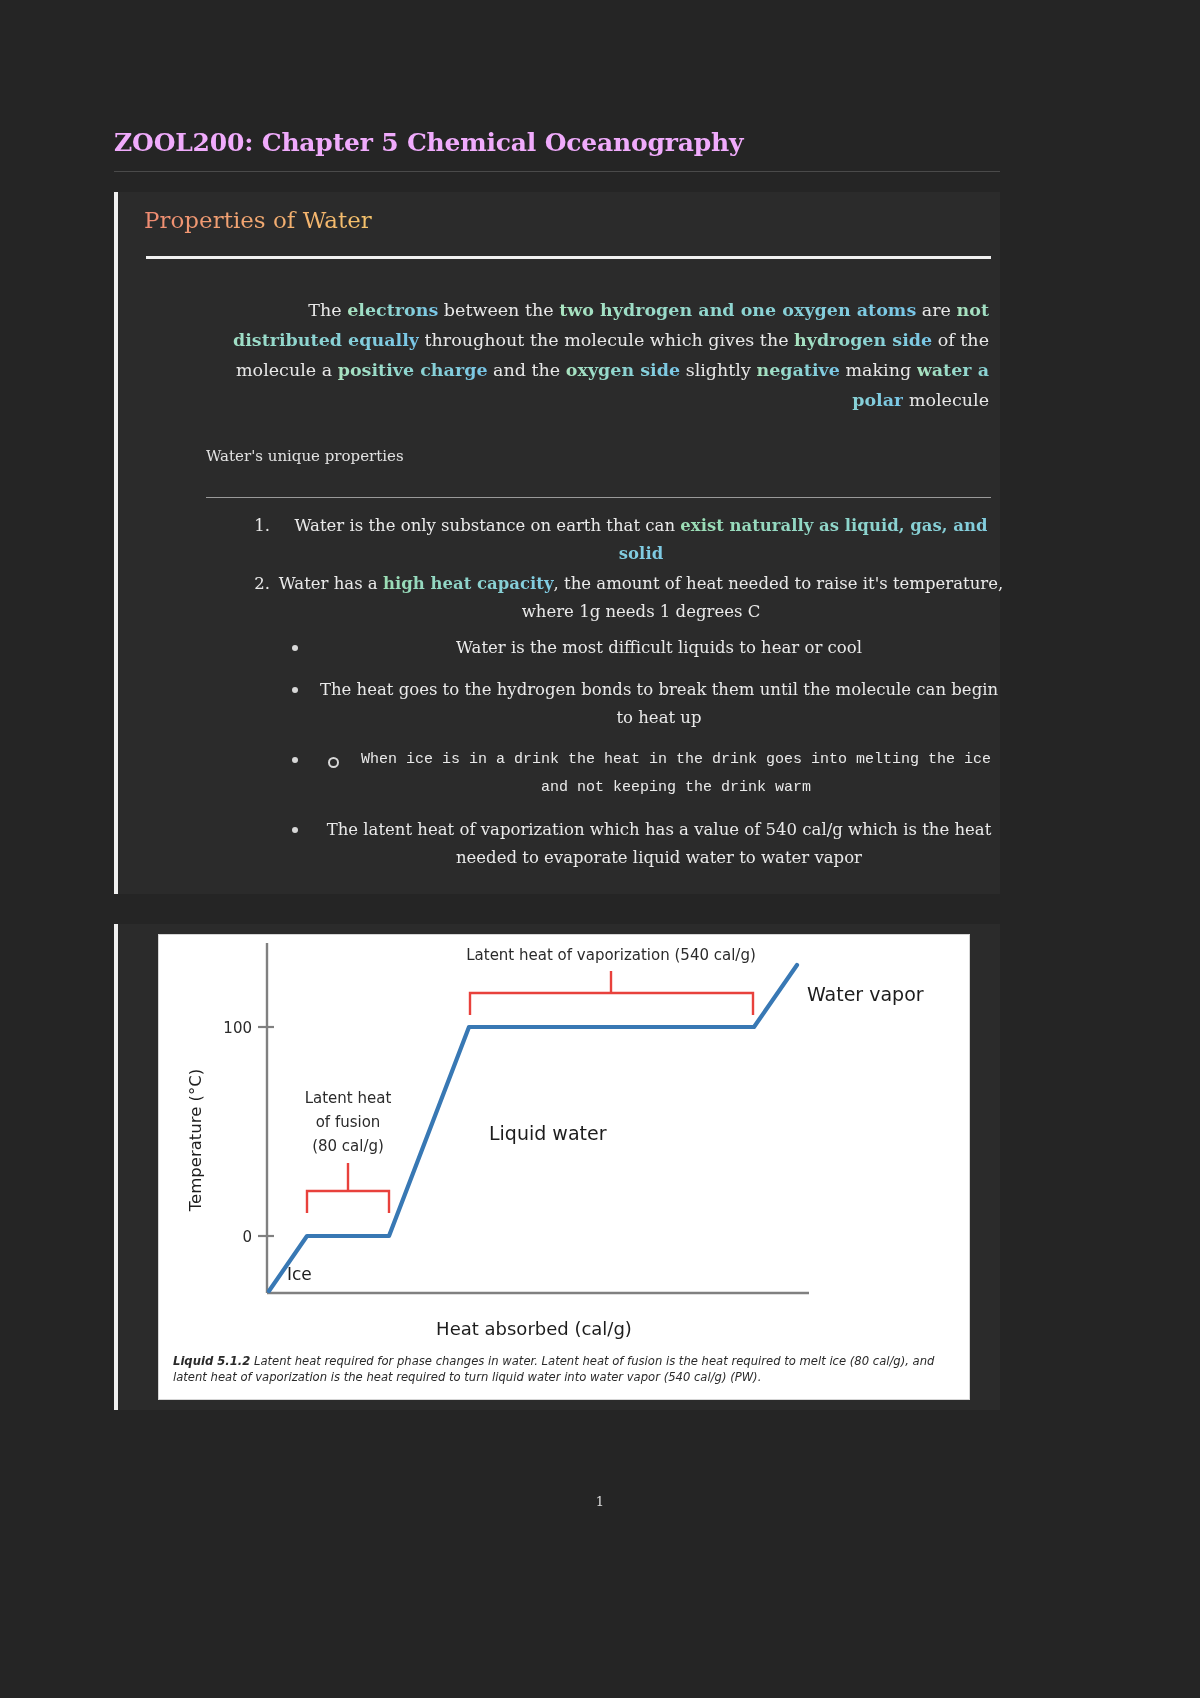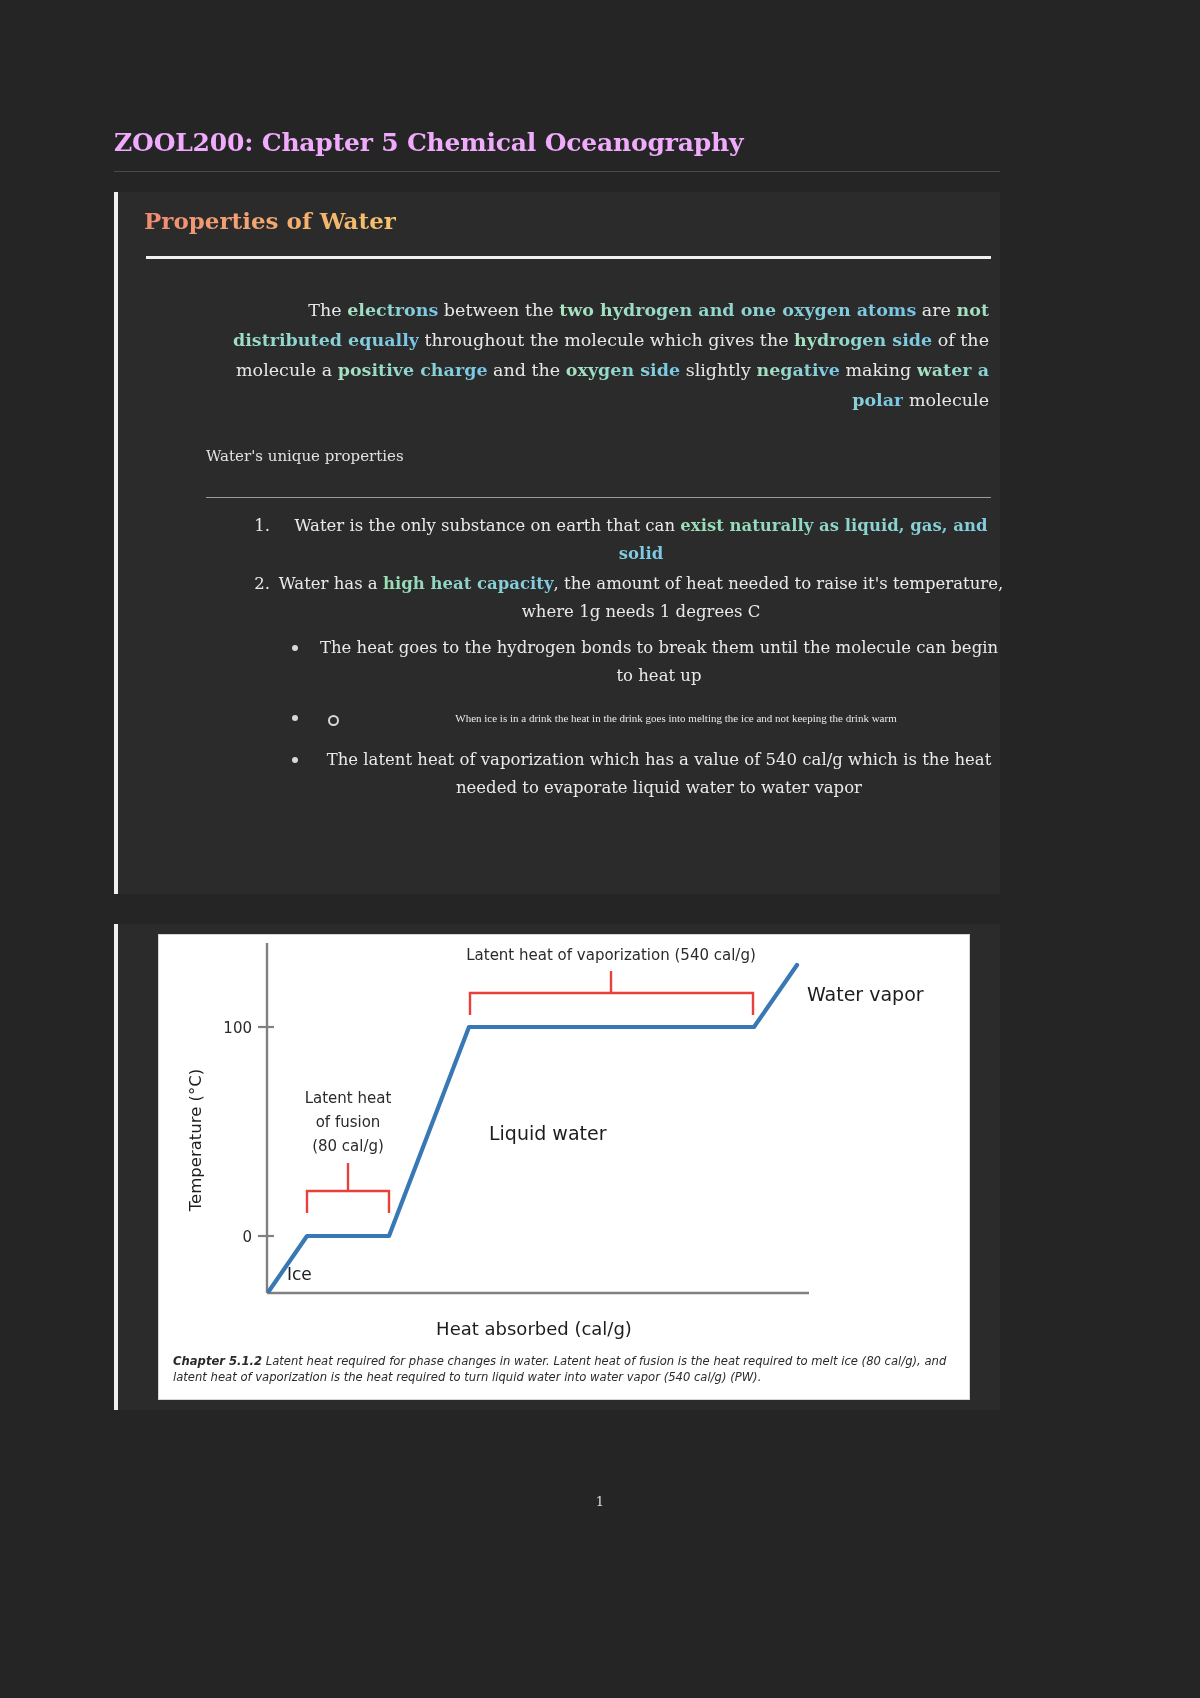--- a/index.html
+++ b/index.html
@@ -37,21 +37,21 @@
     position: absolute;
     background: #2b2b2b;
     border-left: 4px solid #f0f0f0;
   }
   #card-properties { left: 114px; top: 192px; width: 886px; height: 702px; }
 
   .card-heading {
     position: absolute;
     left: 26px; top: 15px;
     font-family: "DejaVu Serif", serif;
-    font-weight: bold;
+    font-weight: normal;
     font-size: 23px;
     background: linear-gradient(95deg, #ef8a72 0%, #f2a372 40%, #f6c46b 100%);
     -webkit-background-clip: text;
     background-clip: text;
     color: transparent;
     -webkit-text-fill-color: transparent;
   }
   .card-heading-rule {
     position: absolute;
     left: 28px; top: 64px;
@@ -144,22 +144,22 @@
     content: "";
     position: absolute;
     left: -22px; top: 11px;
     width: 6px; height: 6px;
     border-radius: 50%;
     background: #d8d8d8;
   }
   ul.b2 { margin: 8px 0 0 0; padding: 0 0 0 34px; list-style: none; }
   ul.b2 > li {
     position: relative;
-    font-family: Liberation Serif, serif;
-    font-size: 11px;
+    font-family: Liberation Mono, monospace;
+    font-size: 15px;
     line-height: 28px;
     color: #eaeaea;
   }
   ul.b2 > li::before {
     content: "";
     position: absolute;
     left: -20px; top: 11px;
     width: 7px; height: 7px;
     border-radius: 50%;
     background: #2b2b2b;
@@ -216,20 +216,21 @@
     </div>
 
     <div class="subhead">Water's unique properties</div>
     <div class="sub-rule"></div>
 
     <ol class="numlist">
       <li><span>Water is the only substance on earth that can </span><span class="hl2">exist naturally as liquid, gas, and solid</span></li>
       <li><span>Water has a </span><span class="hl2">high heat capacity</span><span>, the amount of heat needed to raise it's temperature, where 1g needs 1 degrees C</span>
 
         <ul class="b1">
+          <li>Water is the most difficult liquids to hear or cool</li>
           <li>The heat goes to the hydrogen bonds to break them until the molecule can begin to heat up</li>
           <li>
             <ul class="b2">
               <li>When ice is in a drink the heat in the drink goes into melting the ice and not keeping the drink warm</li>
             </ul>
           </li>
           <li>The latent heat of vaporization which has a value of 540 cal/g which is the heat needed to evaporate liquid water to water vapor</li>
         </ul>
       </li>
     </ol>
@@ -269,18 +270,18 @@
           <path d="M311,80 L311,58 L594,58 L594,80" fill="none" stroke="#e8413c" stroke-width="2.4" stroke-linejoin="miter"></path>
           <line x1="452" y1="58" x2="452" y2="36" stroke="#e8413c" stroke-width="2.4"></line>
         </g>
         <text x="452" y="25" text-anchor="middle" font-family="DejaVu Sans, sans-serif" font-size="15" fill="#2b2b2b">Latent heat of vaporization (540 cal/g)</text>
 
         <text x="128" y="345" font-family="DejaVu Sans, sans-serif" font-size="17" fill="#1d1d1d">Ice</text>
         <text x="330" y="205" font-family="DejaVu Sans, sans-serif" font-size="19" fill="#1d1d1d">Liquid water</text>
         <text x="648" y="66" font-family="DejaVu Sans, sans-serif" font-size="19" fill="#1d1d1d">Water vapor</text>
       </svg>
 
-      <div class="cap"><b>Chapter 5.1.2</b><span> Latent heat required for phase changes in water. Latent heat of fusion is the heat required to melt ice (80 cal/g), and latent heat of vaporization is the heat required to turn liquid water into water vapor (540 cal/g) (PW).</span></div>
+      <div class="cap"><b>Liquid 5.1.2</b><span> Latent heat required for phase changes in water. Latent heat of fusion is the heat required to melt ice (80 cal/g), and latent heat of vaporization is the heat required to turn liquid water into water vapor (540 cal/g) (PW).</span></div>
     </div>
   </div>
 
   <div class="folio">1</div>
 </div>
 
 </body></html>

